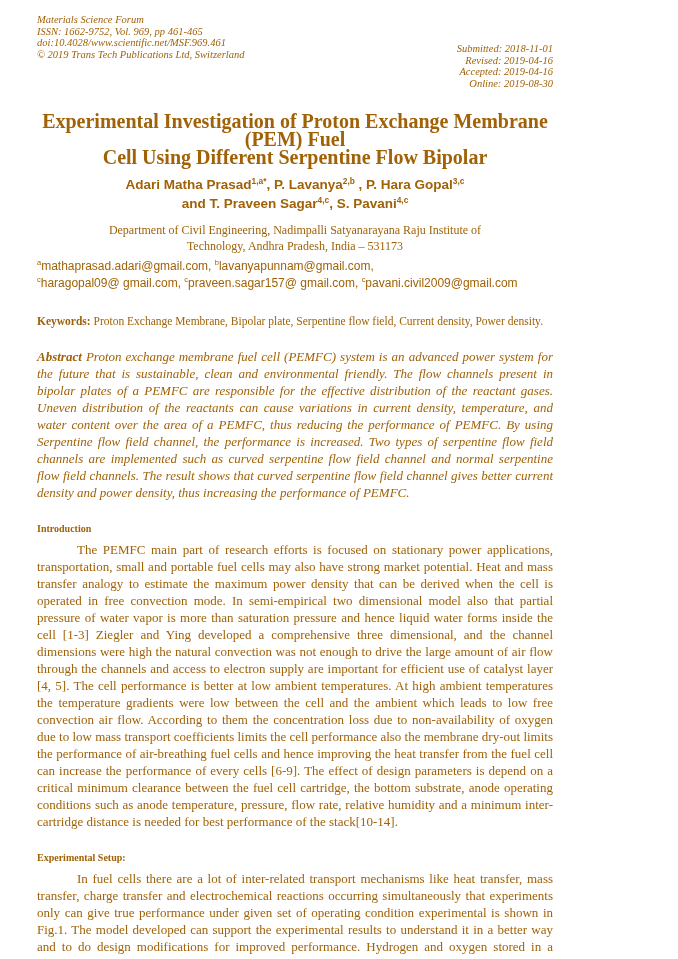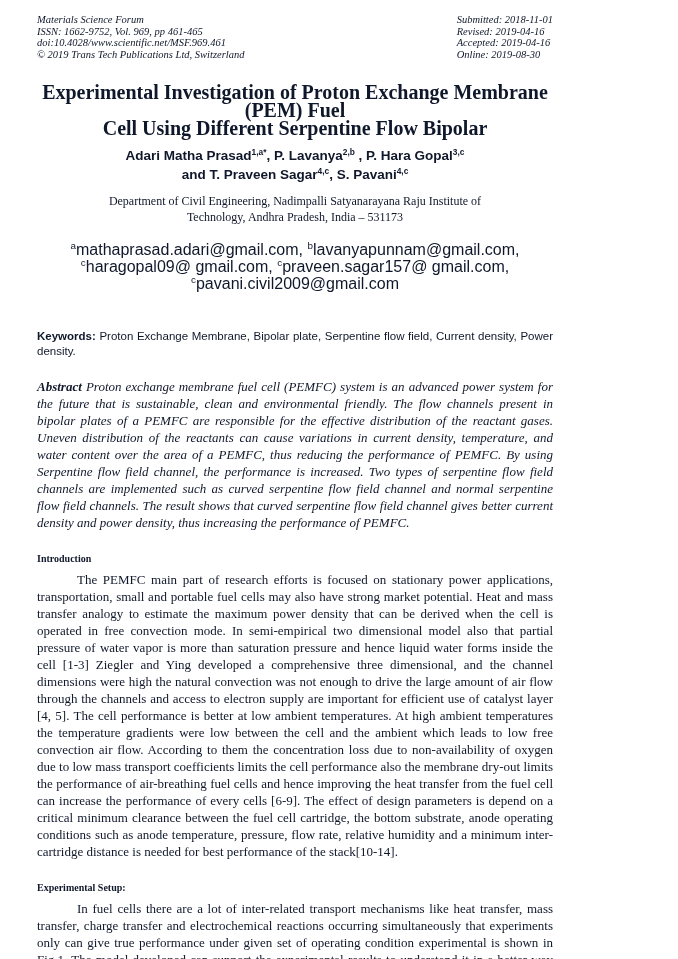--- a/index.html
+++ b/index.html
@@ -2,34 +2,34 @@
 <html><head>
 <meta charset="utf-8">
 <style>
   html, body { margin: 0; padding: 0; background: #ffffff; }
   .page {
     position: relative;
     width: 590px;
     height: 959px;
     box-sizing: border-box;
     background: #ffffff;
-    color: #0f172a;
+    color: #a16207;
     padding: 14px 37px 0 37px;
     font-family: "Liberation Serif", serif;
     overflow: hidden;
   }
   .journal-header {
     display: flex;
     justify-content: space-between;
     font-style: italic;
     font-size: 10.5px;
     line-height: 11.6px;
     font-family: "Liberation Serif", serif;
   }
-  .jh-right { text-align: left; }
+  .jh-right { text-align: right; margin-top: 29px; }
   .paper-title {
     margin: 23px 0 0 0;
     text-align: center;
     font-family: Liberation Serif, serif;
     font-weight: bold;
     font-size: 20px;
     line-height: 18px;
   }
   .authors {
     margin-top: 9px;
@@ -45,29 +45,28 @@
     line-height: 0;
   }
   .affiliation {
     margin-top: 9px;
     text-align: center;
     font-family: Liberation Serif, serif;
     font-size: 12px;
     line-height: 16px;
   }
   .emails {
-    margin-top: 16px;
-    text-align: center;
+    margin-top: 4px;
     font-family: "Liberation Sans", sans-serif;
-    font-size: 16px;
+    font-size: 12px;
     line-height: 17px;
   }
   .keywords {
-    margin-top: 37px;
-    font-family: Liberation Sans, sans-serif;
+    margin-top: 22px;
+    font-family: Liberation Serif, serif;
     font-size: 11.5px;
     line-height: 15px;
     text-align: justify;
   }
   .keywords b { font-weight: bold; }
   .abstract {
     margin-top: 19px;
     font-size: 13px;
     line-height: 17px;
     text-align: justify;

